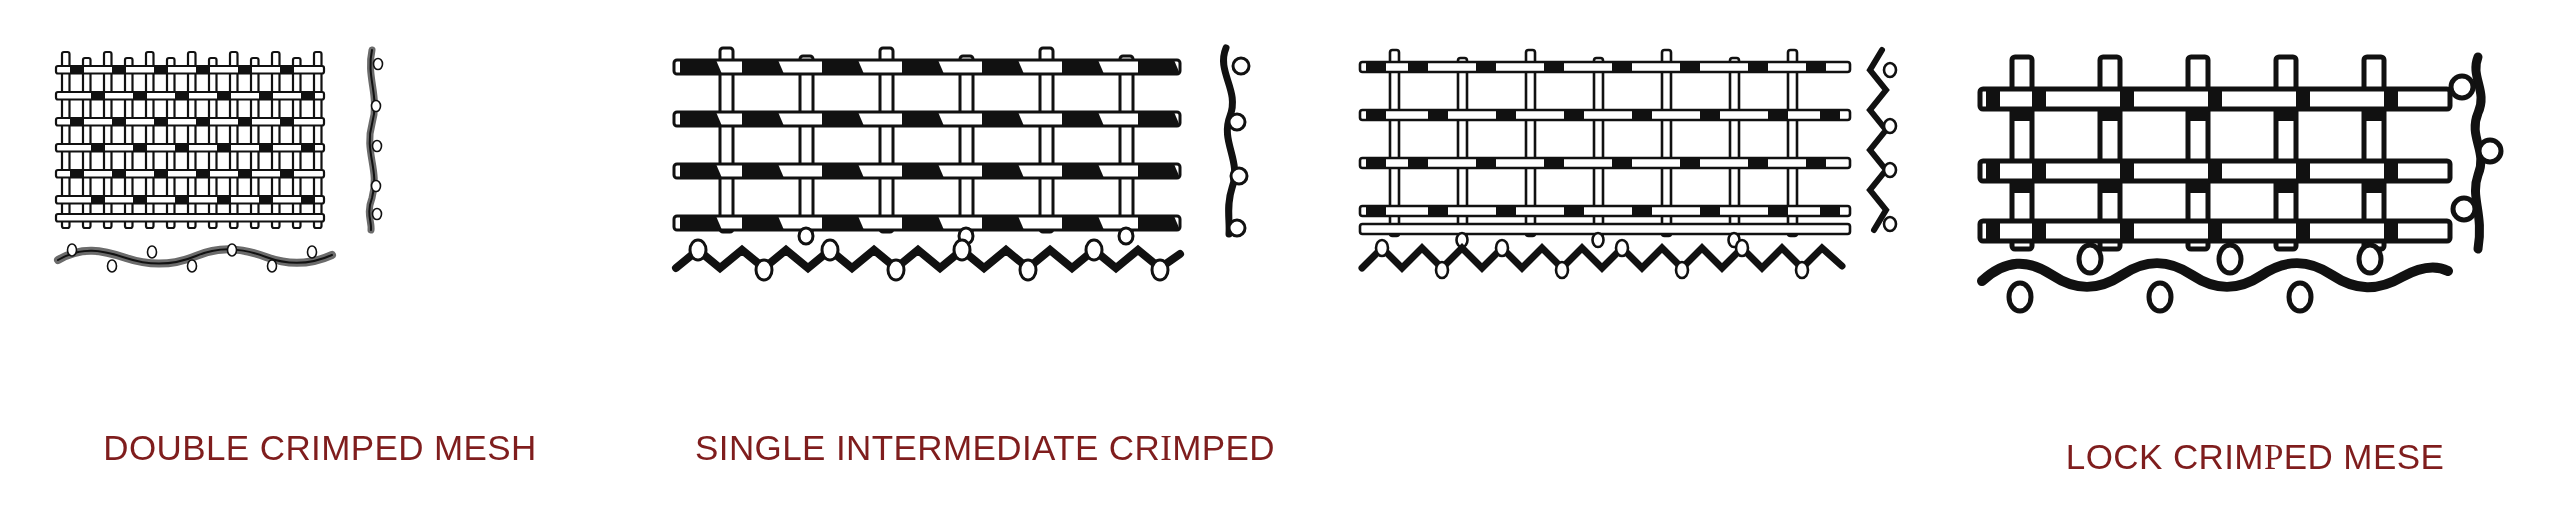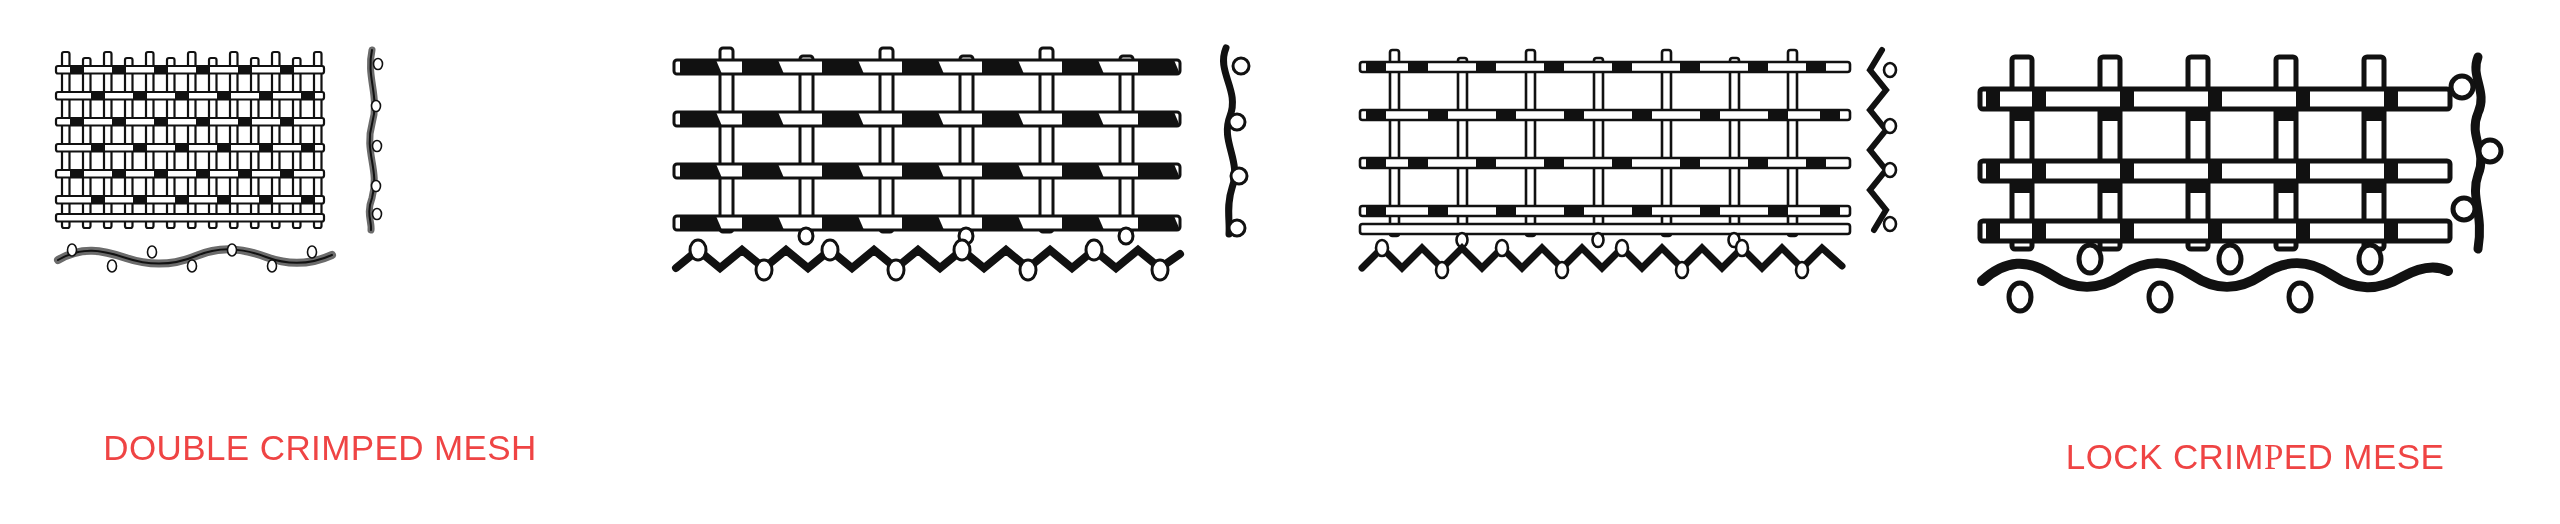--- a/index.html
+++ b/index.html
@@ -36,21 +36,21 @@
     display: block;
     width: 100%;
     height: 100%;
   }
   .panel-label {
     width: 100%;
     text-align: center;
     font-size: 35px;
     font-weight: 400;
     letter-spacing: 0.4px;
-    color: #ef4444;
+    color: #7f1d1d;
     line-height: 1;
     white-space: nowrap;
   }
   .lbl-serif-i {
     font-family: "Liberation Serif", serif;
   }
   .lbl-serif-p {
     font-family: "Liberation Serif", serif;
   }
 </style>
@@ -255,20 +255,21 @@
             <ellipse cx="190" cy="250" rx="8" ry="10"></ellipse>
             <ellipse cx="256" cy="270" rx="8" ry="10"></ellipse>
             <ellipse cx="322" cy="250" rx="8" ry="10"></ellipse>
             <ellipse cx="388" cy="270" rx="8" ry="10"></ellipse>
             <ellipse cx="454" cy="250" rx="8" ry="10"></ellipse>
             <ellipse cx="520" cy="270" rx="8" ry="10"></ellipse>
           </g>
         </g>
       </svg>
     </div>
+    <div class="panel-label"><span>SINGLE INTERMEDIATE CR</span><span class="lbl-serif-i">I</span><span>MPED</span></div>
   </div>
 
   <div class="panel" style="left:1330px;width:620px;">
     <div class="panel-figure">
       <svg viewBox="0 0 620 430" preserveAspectRatio="xMidYMid meet">
         <g stroke="#111111" stroke-width="2.6" fill="#ffffff">
 
           <rect x="60" y="50" width="9" height="186" rx="2.5"></rect>
           <rect x="128" y="58" width="9" height="178" rx="2.5"></rect>
           <rect x="196" y="50" width="9" height="186" rx="2.5"></rect>

